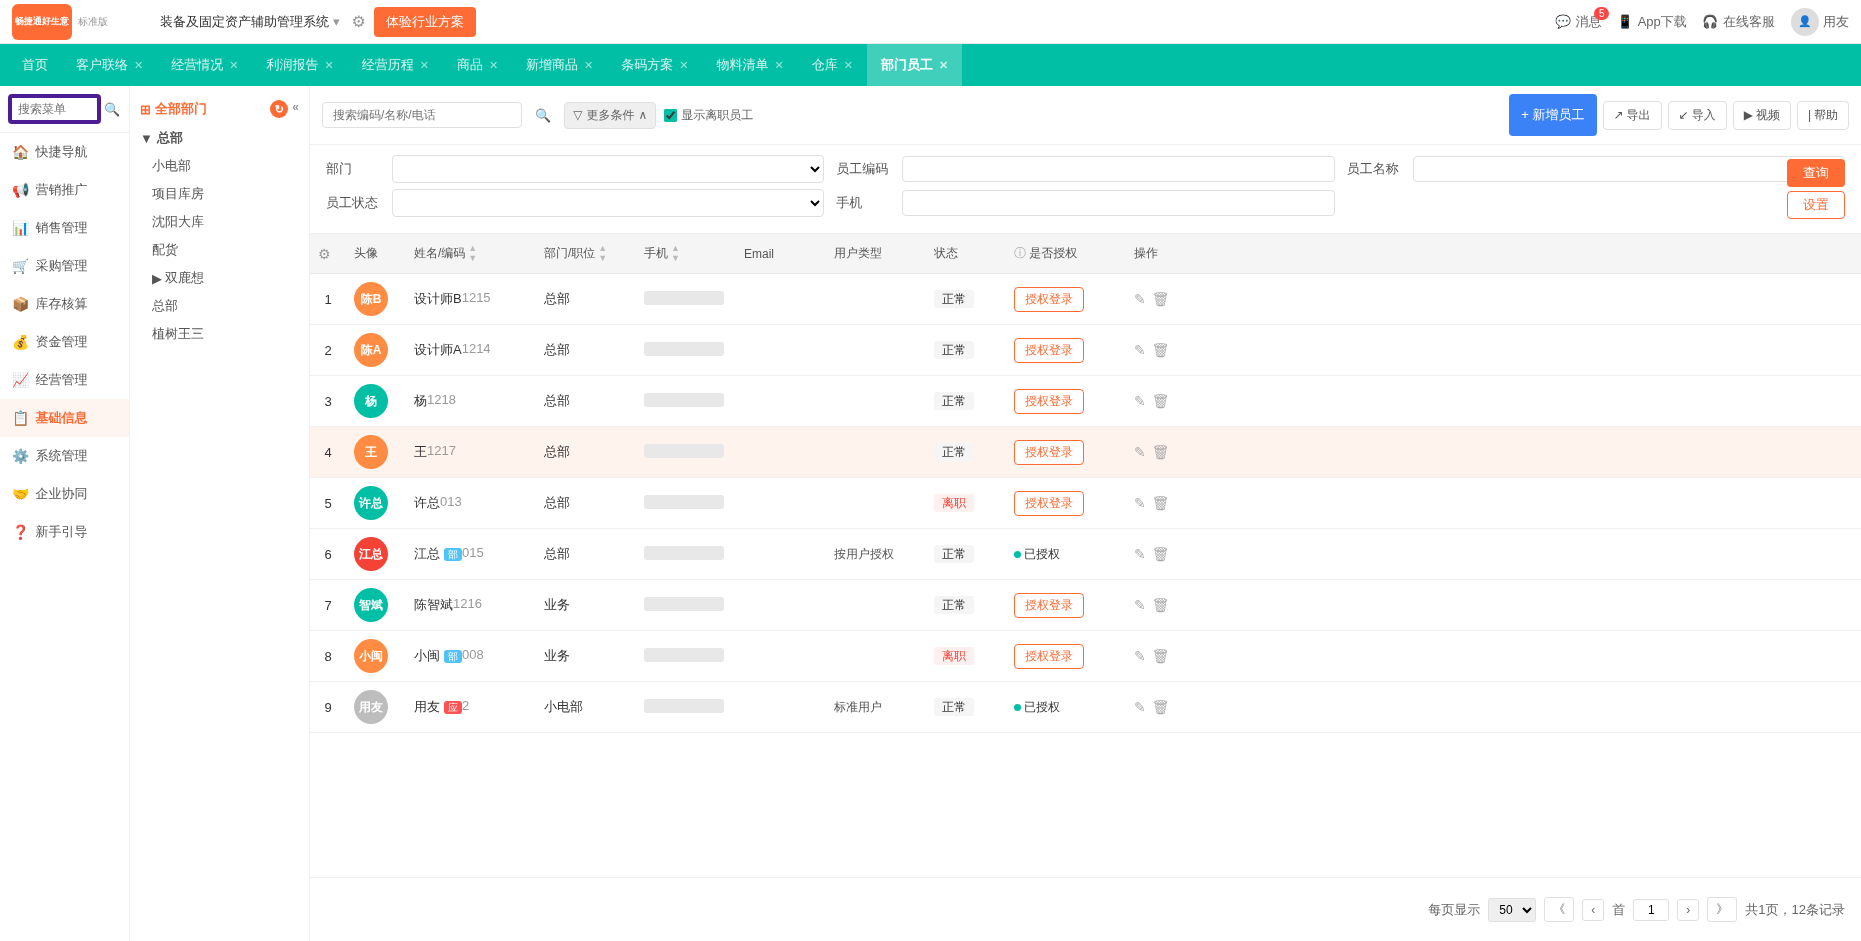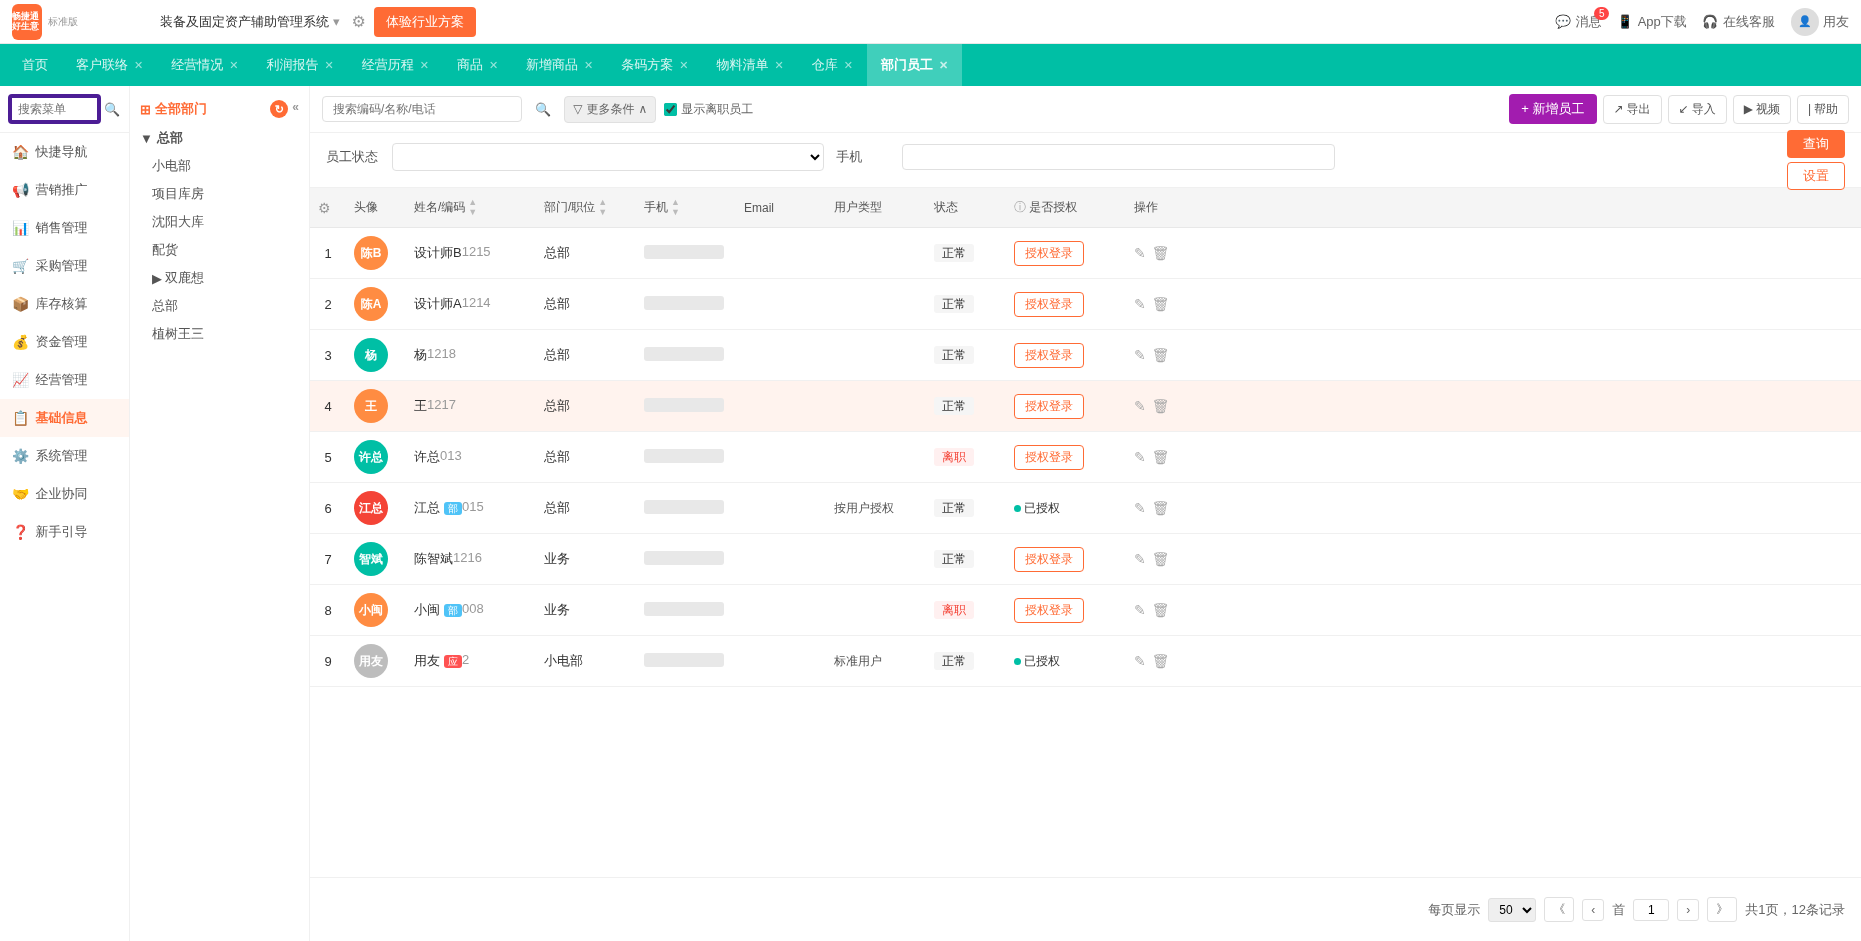--- a/index.html
+++ b/index.html
@@ -1,21 +1,21 @@
 <!DOCTYPE html>
 <html><head>
   <meta charset="utf-8">
   <style>
     * { box-sizing: border-box; margin: 0; padding: 0; }
     body { font-family: 'Microsoft YaHei', Arial, sans-serif; font-size: 13px; background: #f5f5f5; color: #333; overflow: hidden; }
 
     
     .top-bar { display: flex; align-items: center; height: 44px; background: #fff; border-bottom: 1px solid #e8e8e8; padding: 0 12px; }
     .logo-area { display: flex; align-items: center; gap: 6px; min-width: 140px; }
-    .logo-icon { width: 30px; height: 36px; background: #ff6b35; border-radius: 6px; display: flex; align-items: center; justify-content: center; color: #fff; font-size: 10px; font-weight: bold; flex-direction: column; line-height: 1.2; }
+    .logo-icon { width: 60px; height: 36px; background: #ff6b35; border-radius: 6px; display: flex; align-items: center; justify-content: center; color: #fff; font-size: 10px; font-weight: bold; flex-direction: column; line-height: 1.2; }
     .logo-sub { font-size: 10px; color: #999; }
     .system-title { font-size: 13px; color: #333; margin-left: 8px; }
     .title-arrow { color: #999; margin: 0 4px; }
     .gear-icon { color: #999; font-size: 16px; margin: 0 8px; cursor: pointer; }
     .trial-btn { background: #ff6b35; color: #fff; border: none; border-radius: 4px; padding: 6px 12px; font-size: 13px; cursor: pointer; }
     .top-right { margin-left: auto; display: flex; align-items: center; gap: 16px; color: #666; font-size: 13px; }
     .notif-badge { position: relative; display: inline-flex; align-items: center; gap: 4px; cursor: pointer; }
     .badge { background: #ff4444; color: #fff; border-radius: 10px; font-size: 10px; padding: 1px 5px; position: absolute; top: -6px; right: -8px; }
     .top-right-item { display: flex; align-items: center; gap: 4px; cursor: pointer; color: #666; }
     .user-avatar-small { width: 28px; height: 28px; border-radius: 50%; background: #ddd; display: flex; align-items: center; justify-content: center; font-size: 11px; }
@@ -56,21 +56,21 @@
     .main-panel { flex: 1; display: flex; flex-direction: column; background: #f5f5f5; overflow: hidden; }
 
     
     .toolbar { background: #fff; padding: 8px 12px; display: flex; align-items: center; gap: 8px; border-bottom: 1px solid #f0f0f0; }
     .search-input { border: 1px solid #e0e0e0; border-radius: 4px; padding: 5px 10px; font-size: 12px; width: 200px; outline: none; }
     .search-btn-icon { color: #999; cursor: pointer; padding: 5px; }
     .filter-btn { display: flex; align-items: center; gap: 4px; color: #666; font-size: 12px; cursor: pointer; border: 1px solid #e0e0e0; border-radius: 4px; padding: 4px 8px; }
     .checkbox-label { display: flex; align-items: center; gap: 4px; font-size: 12px; color: #666; cursor: pointer; }
     .checkbox-label input { accent-color: #00bfa5; }
     .toolbar-right { margin-left: auto; display: flex; align-items: center; gap: 6px; }
-    .btn-add { background: #a21caf; color: #fff; border: none; border-radius: 4px; padding: 6px 12px; font-size: 13px; cursor: pointer; display: flex; align-items: center; gap: 4px; }
+    .btn-add { background: #3b82f6; color: #fff; border: none; border-radius: 4px; padding: 12px 12px; font-size: 13px; cursor: pointer; display: flex; align-items: center; gap: 4px; }
     .btn-outline { border: 1px solid #e0e0e0; background: #fff; border-radius: 4px; padding: 5px 10px; font-size: 12px; cursor: pointer; color: #555; display: flex; align-items: center; gap: 3px; }
 
     
     .filter-form { background: #fff; padding: 10px 16px; border-bottom: 1px solid #f0f0f0; position: relative; }
     .filter-row { display: flex; align-items: center; gap: 12px; margin-bottom: 6px; }
     .filter-row:last-child { margin-bottom: 0; }
     .filter-field { display: flex; align-items: center; gap: 6px; flex: 1; }
     .filter-label { font-size: 13px; color: #555; white-space: nowrap; min-width: 60px; }
     .filter-select { border: 1px solid #e0e0e0; border-radius: 4px; padding: 5px 8px; font-size: 12px; flex: 1; outline: none; background: #fff; }
     .filter-input { border: 1px solid #e0e0e0; border-radius: 4px; padding: 5px 8px; font-size: 12px; flex: 1; outline: none; }
@@ -321,20 +321,36 @@
             <span>视频</span>
           </button>
           <button class="btn-outline">
             <span>|</span>
             <span>帮助</span>
           </button>
         </div>
       </div>
 
       <div class="filter-form">
+        <div class="filter-row">
+          <div class="filter-field">
+            <span class="filter-label">部门</span>
+            <select class="filter-select">
+              <option></option>
+            </select>
+          </div>
+          <div class="filter-field">
+            <span class="filter-label">员工编码</span>
+            <input class="filter-input" type="text" style="">
+          </div>
+          <div class="filter-field">
+            <span class="filter-label">员工名称</span>
+            <input class="filter-input" type="text" style="">
+          </div>
+        </div>
         <div class="filter-row">
           <div class="filter-field">
             <span class="filter-label">员工状态</span>
             <select class="filter-select">
               <option></option>
             </select>
           </div>
           <div class="filter-field">
             <span class="filter-label">手机</span>
             <input class="filter-input" type="text" style="">

